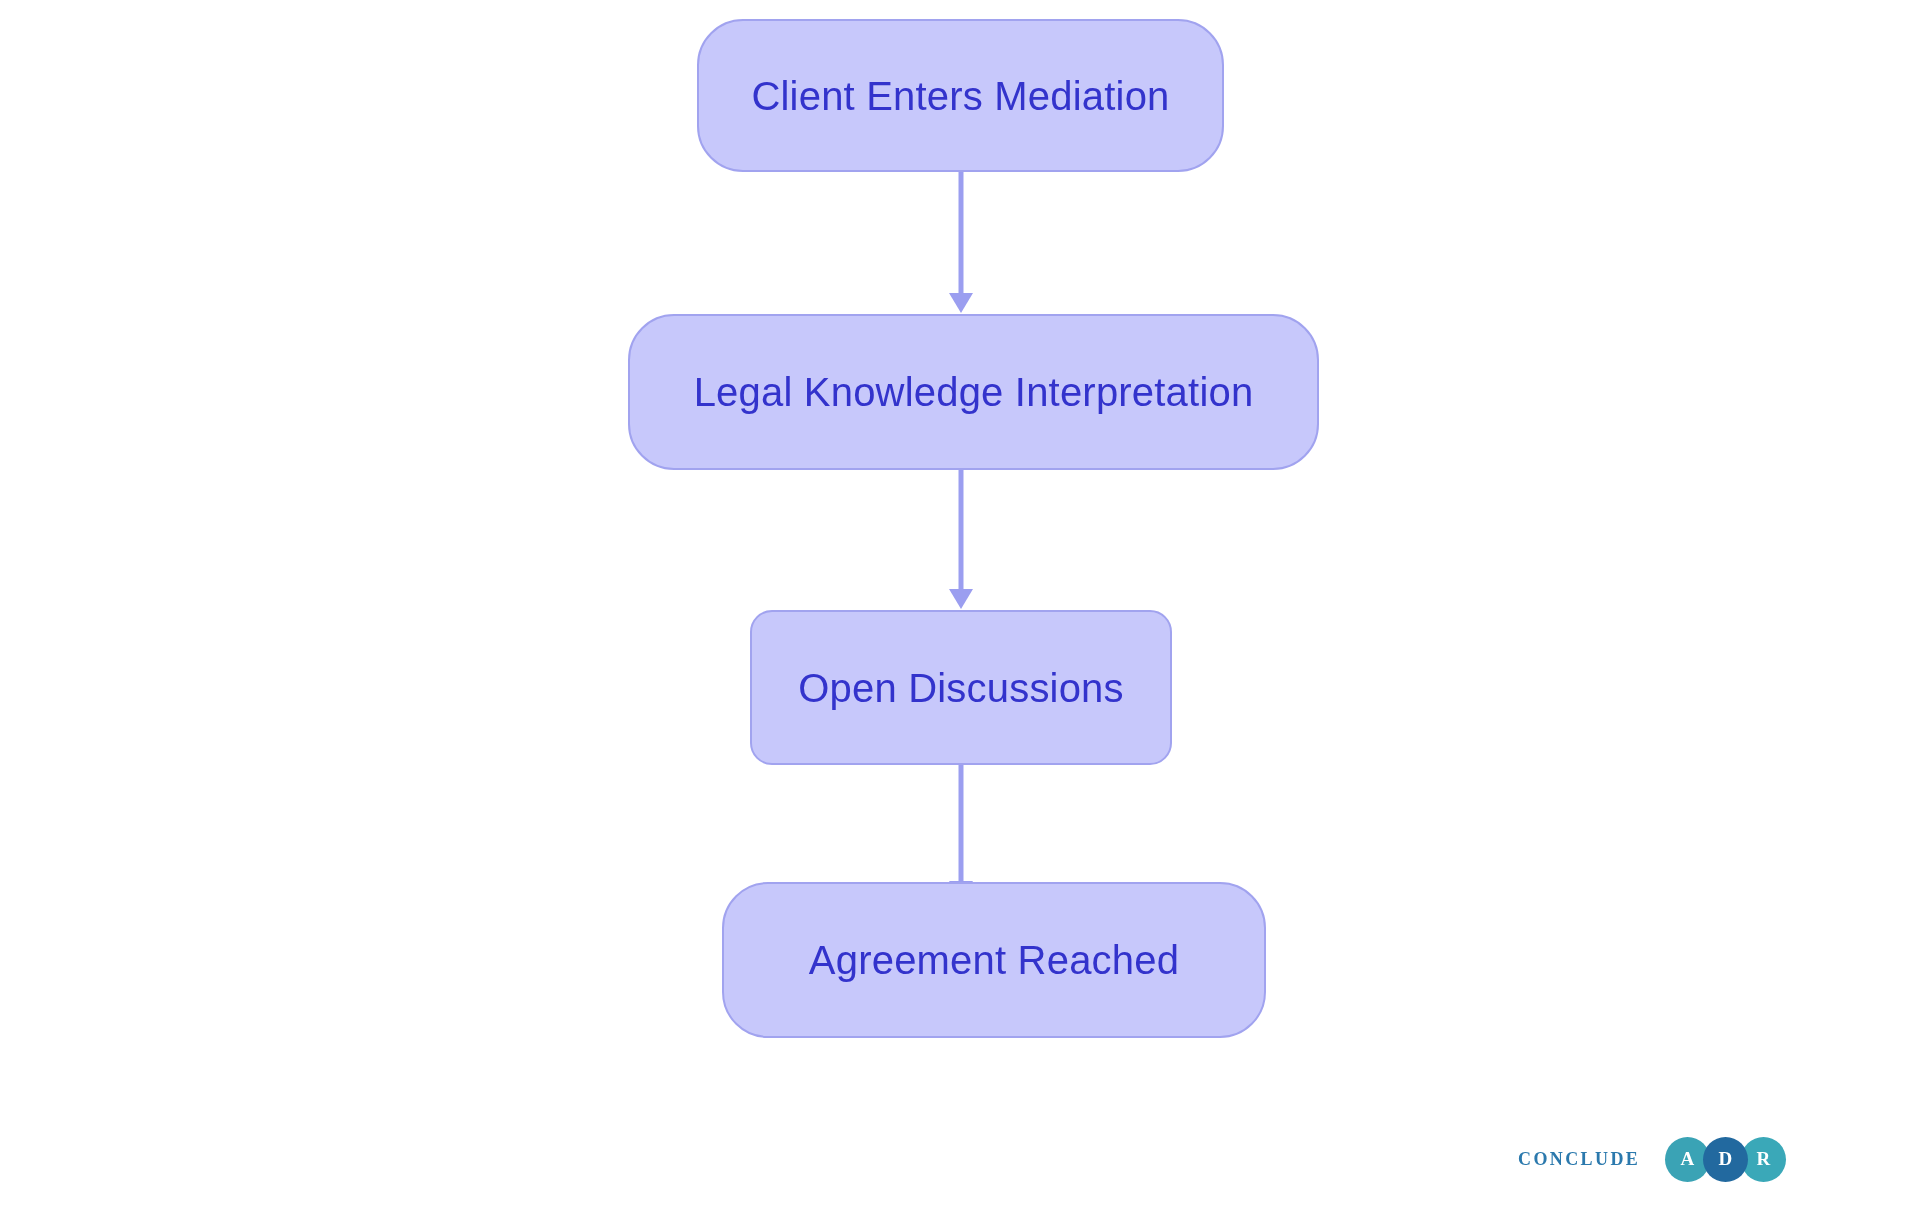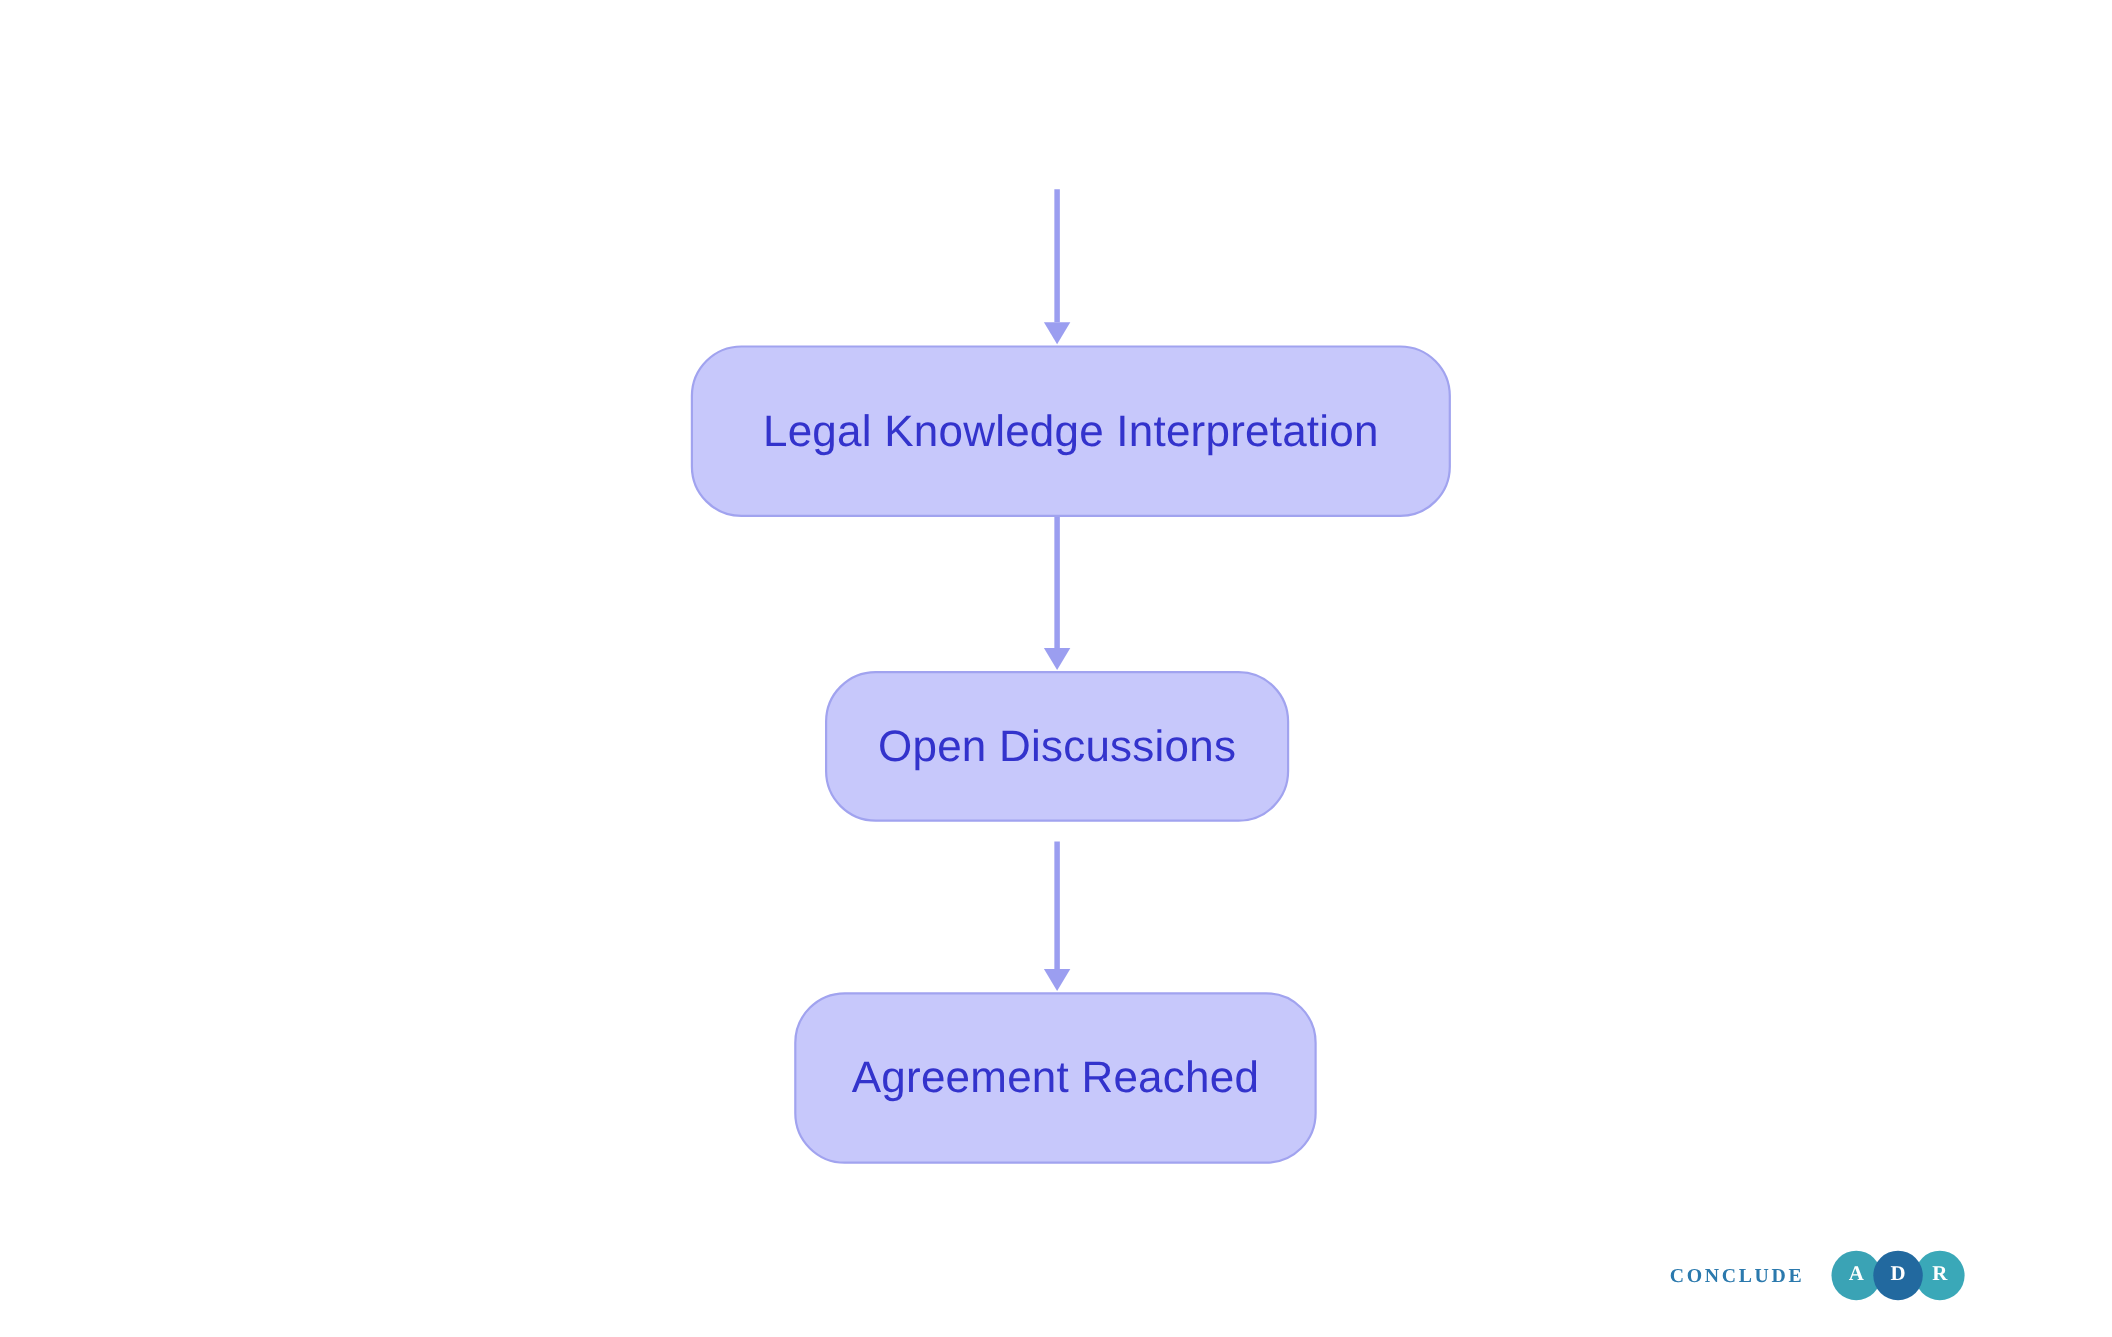--- a/index.html
+++ b/index.html
@@ -41,22 +41,22 @@
     font-size: 40px;
     font-weight: 400;
     color: #3333cc;
     letter-spacing: 0.2px;
     line-height: 1.1;
     white-space: nowrap;
   }
 
   #node-0 { left: 697px;  top: 19px;   width: 527px; height: 153px; }
   #node-1 { left: 628px;  top: 314px;  width: 691px; height: 156px; }
-  #node-2 { left: 750px;  top: 610px;  width: 422px; height: 137px; }
-  #node-3 { left: 722px;  top: 902px;  width: 475px; height: 156px; }
+  #node-2 { left: 750px;  top: 610px;  width: 422px; height: 155px; border-radius: 22px; }
+  #node-3 { left: 722px;  top: 882px;  width: 544px; height: 156px; }
 
   
   .connector {
     position: absolute;
     left: 0;
     top: 0;
     width: 1920px;
     height: 1215px;
     pointer-events: none;
   }
@@ -118,20 +118,23 @@
       <line x1="961" y1="470" x2="961" y2="589" stroke="#9b9ef0" stroke-width="5"></line>
       <polygon points="949,589 973,589 961,609" fill="#9b9ef0"></polygon>
     </g>
 
     <g>
       <line x1="961" y1="765" x2="961" y2="881" stroke="#9b9ef0" stroke-width="5"></line>
       <polygon points="949,881 973,881 961,901" fill="#9b9ef0"></polygon>
     </g>
   </svg>
 
+  <div class="flow-node" id="node-0">
+    <span class="flow-node-label">Client Enters Mediation</span>
+  </div>
 
   <div class="flow-node" id="node-1">
     <span class="flow-node-label">Legal Knowledge Interpretation</span>
   </div>
 
   <div class="flow-node" id="node-2">
     <span class="flow-node-label">Open Discussions</span>
   </div>
 
   <div class="flow-node" id="node-3">

